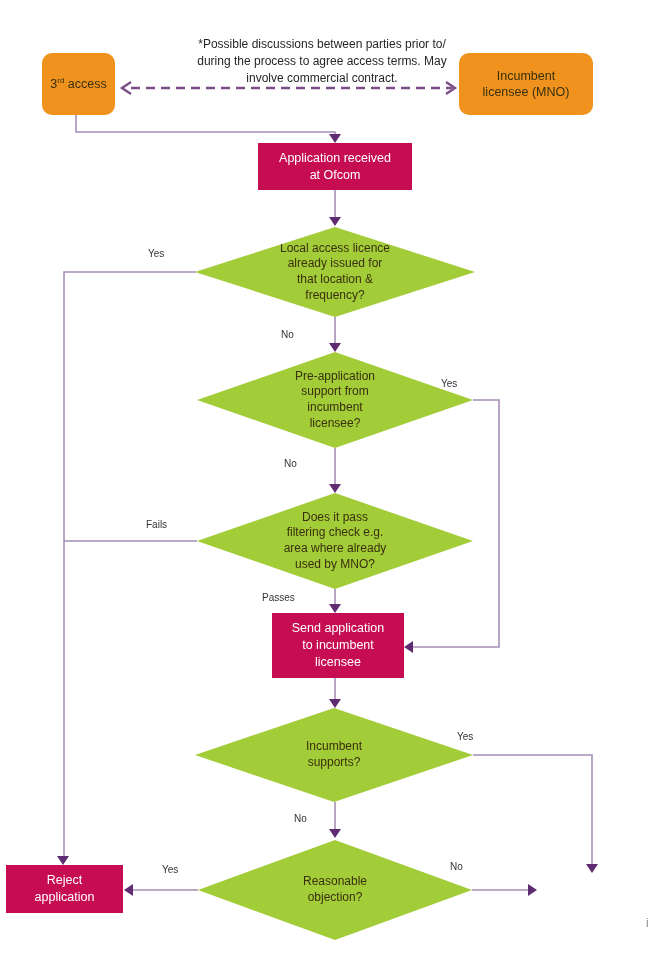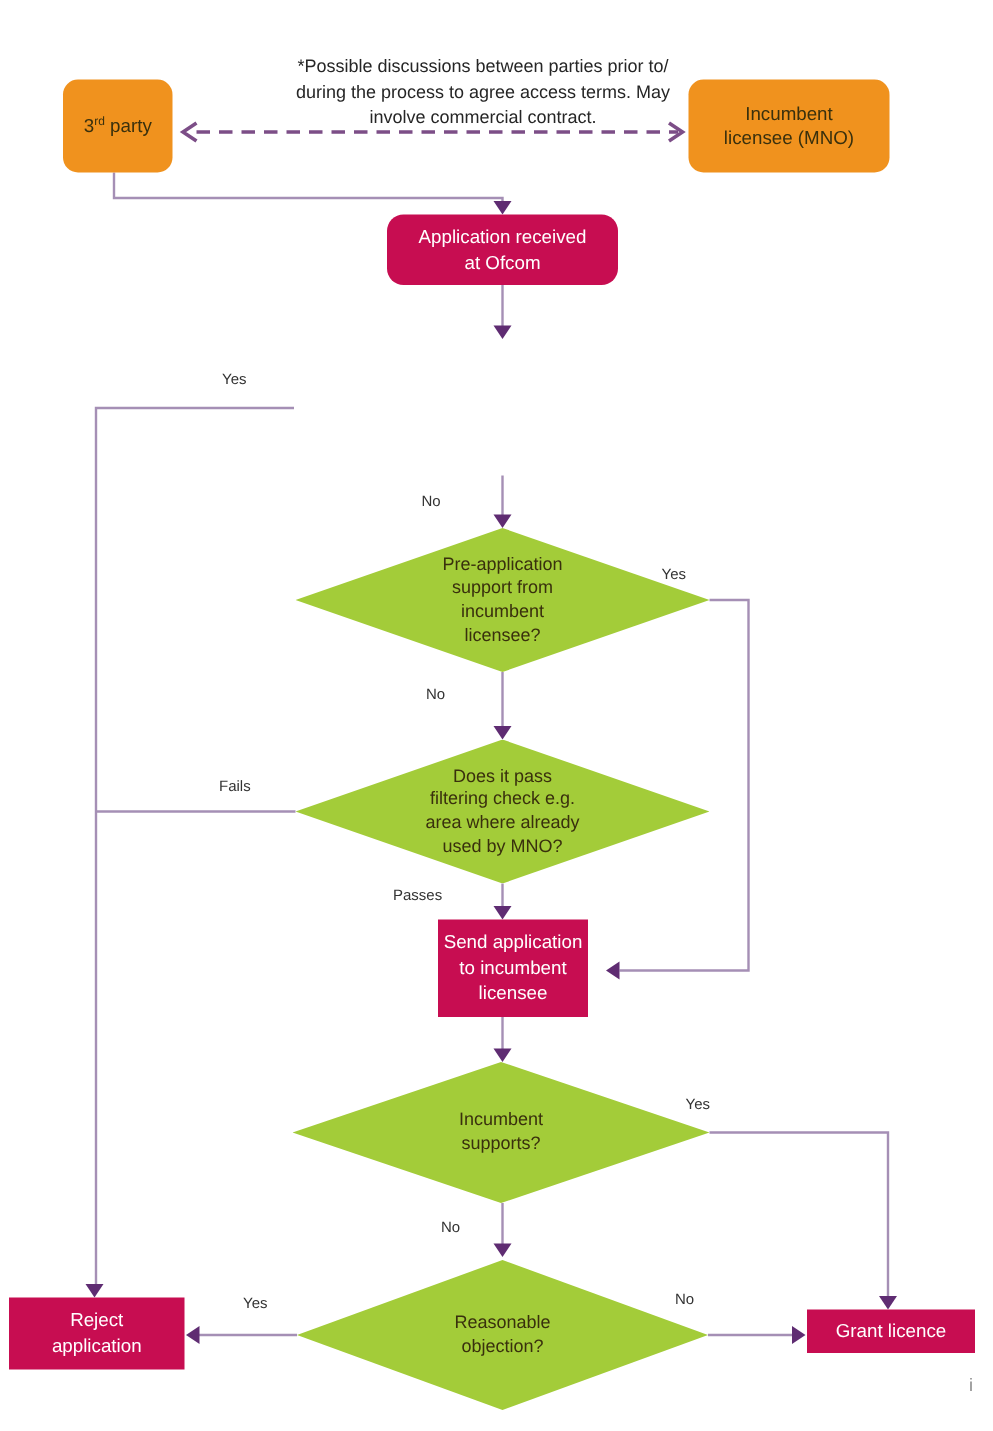--- a/index.html
+++ b/index.html
@@ -83,54 +83,57 @@
       <polygon points="133,884 133,896 124,890"></polygon>
       <polygon points="528,884 528,896 537,890"></polygon>
     </g>
   </svg>
 
   <div class="note">*Possible discussions between parties prior to/
 during the process to agree access terms. May
 involve commercial contract.</div>
 
   <div class="node rounded" style="left:42px; top:53px; width:73px; height:62px;">
-    <span><span>3</span><sup>rd</sup><span> party</span></span>
+    <span><span>3</span><sup>rd</sup><span> access</span></span>
   </div>
 
   <div class="node rounded" style="left:459px; top:53px; width:134px; height:62px;">Incumbent
 licensee (MNO)</div>
 
-  <div class="node process" style="left:258px; top:143px; width:154px; height:47px;border-radius:11px;">Application received
+  <div class="node process" style="left:258px; top:143px; width:154px; height:47px;">Application received
 at Ofcom</div>
 
+  <div class="node diamond" style="left:195px; top:227px; width:280px; height:90px;">Local access licence
+already issued for
+that location &amp;
+frequency?</div>
 
   <div class="node diamond" style="left:197px; top:352px; width:276px; height:96px;">Pre-application
 support from
 incumbent
 licensee?</div>
 
   <div class="node diamond" style="left:197px; top:493px; width:276px; height:96px;">Does it pass
 filtering check e.g.
 area where already
 used by MNO?</div>
 
-  <div class="node process" style="left:272px; top:613px; width:100px; height:65px;margin-left:20px;">Send application
+  <div class="node process" style="left:272px; top:613px; width:132px; height:65px;">Send application
 to incumbent
 licensee</div>
 
   <div class="node diamond" style="left:195px; top:708px; width:278px; height:94px;">Incumbent
 supports?</div>
 
   <div class="node process" style="left:6px; top:865px; width:117px; height:48px;">Reject
 application</div>
 
   <div class="node diamond" style="left:198px; top:840px; width:274px; height:100px;">Reasonable
 objection?</div>
 
-  <div class="node process" style="left:538px; top:873px; width:112px; height:29px;">Grant licence</div>
 
   <span class="elabel" style="left:148px; top:248px;">Yes</span>
   <span class="elabel" style="left:281px; top:329px;">No</span>
   <span class="elabel" style="left:441px; top:378px;">Yes</span>
   <span class="elabel" style="left:284px; top:458px;">No</span>
   <span class="elabel" style="left:146px; top:519px;">Fails</span>
   <span class="elabel" style="left:262px; top:592px;text-align:right;">Passes</span>
   <span class="elabel" style="left:457px; top:731px;">Yes</span>
   <span class="elabel" style="left:294px; top:813px;">No</span>
   <span class="elabel" style="left:162px; top:864px;">Yes</span>

